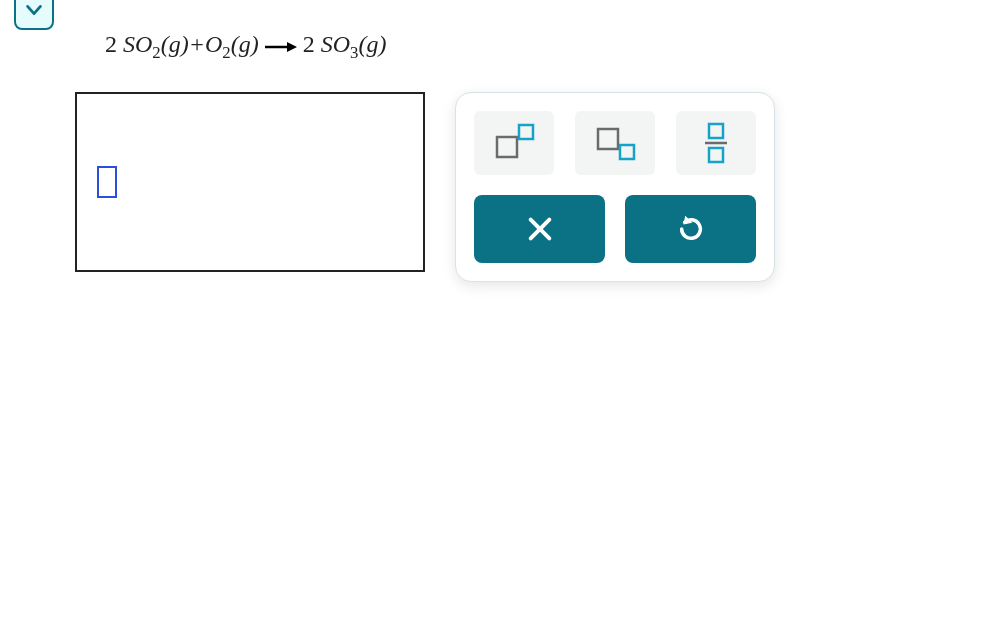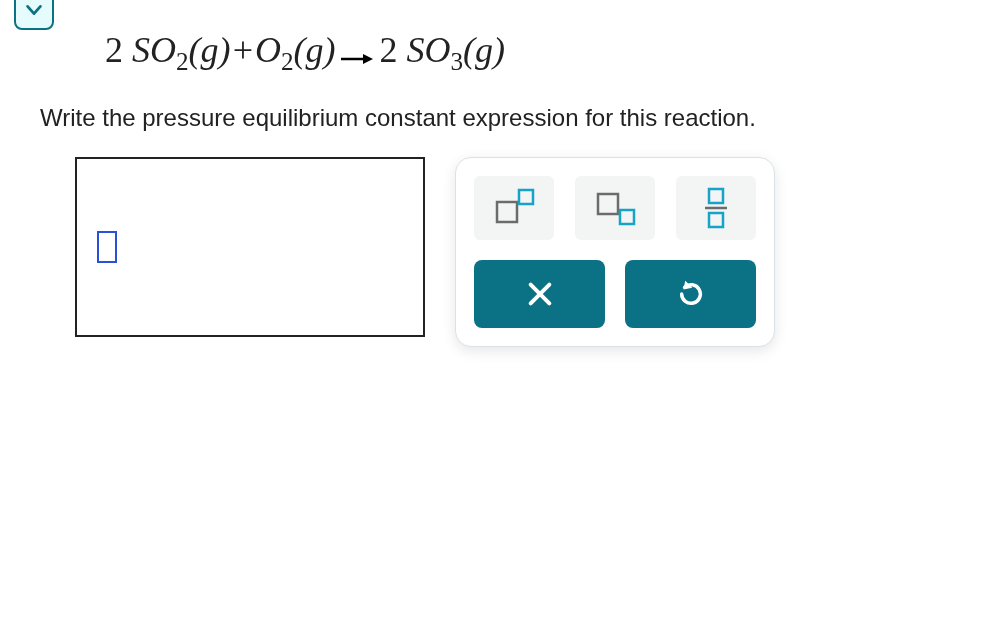--- a/index.html
+++ b/index.html
@@ -28,21 +28,21 @@
     position: absolute;
     left: 40px;
     top: 32px;
     right: 40px;
   }
   .line1 { margin-bottom: 20px; }
   .equation-row {
     margin-left: 65px;
     font-family: Georgia, 'Times New Roman', serif;
     font-style: italic;
-    font-size: 36px;
+    font-size: 24px;
     margin-bottom: 30px;
     line-height:1;
   }
   .equation-row .coef { font-style: normal; }
   .equation-row sub { font-size: 0.7em; vertical-align: sub; font-style: normal;}
   .equation-row .g { font-style: italic; }
   .arrow { display:inline-block; vertical-align: middle; margin: 0 4px;}
   .line2 { margin-bottom: 25px; }
   .workarea {
     display:flex;
@@ -111,21 +111,20 @@
 
 <div class="content">
 
   <div class="equation-row">
     <span class="coef">2</span>&nbsp;<span>SO</span><sub>2</sub>(<span class="g">g</span>)<span>+</span><span>O</span><sub>2</sub>(<span class="g">g</span>)<span class="arrow"><svg width="36" height="14" viewBox="0 0 36 14">
           <line x1="2" y1="7" x2="28" y2="7" stroke="#000" stroke-width="2.5"></line>
           <path d="M24 2 L34 7 L24 12 Z" fill="#000"></path>
         </svg></span><span class="coef">2</span>&nbsp;<span>SO</span><sub>3</sub>(<span class="g">g</span>)
   </div>
 
-  <p class="line2">Write the pressure equilibrium constant expression for this reaction.</p>
 
   <div class="workarea">
     <div class="answer-box">
       <span class="placeholder-box"></span>
     </div>
 
     <div class="palette">
       <div class="palette-row1">
 
         <div class="tool-btn">

